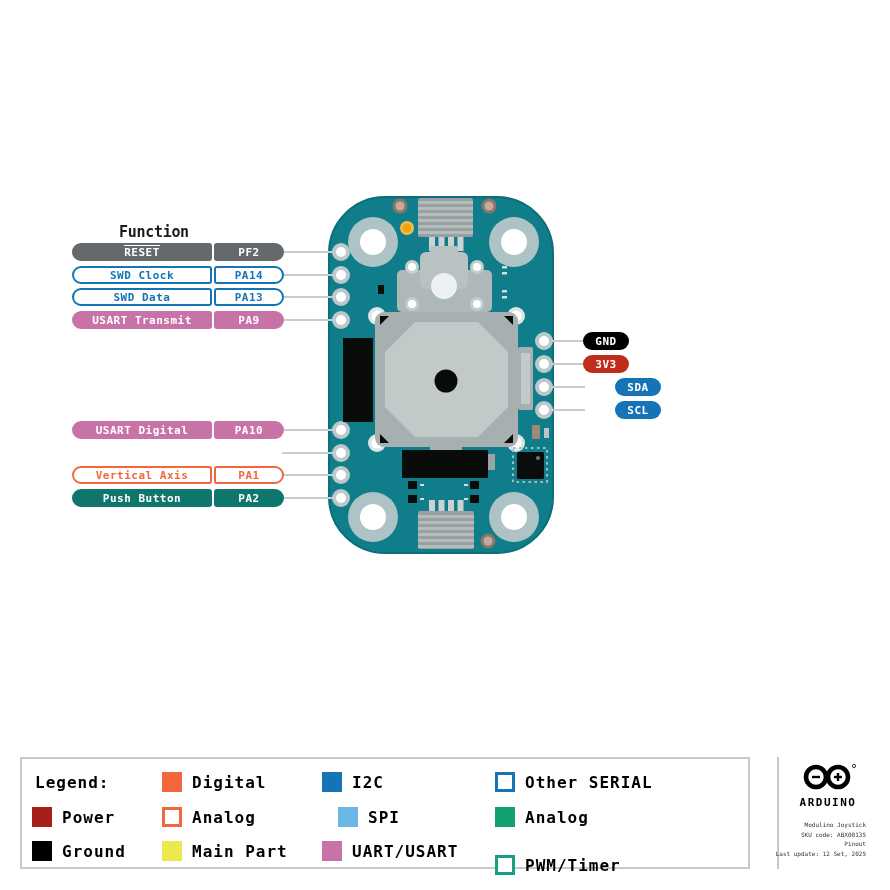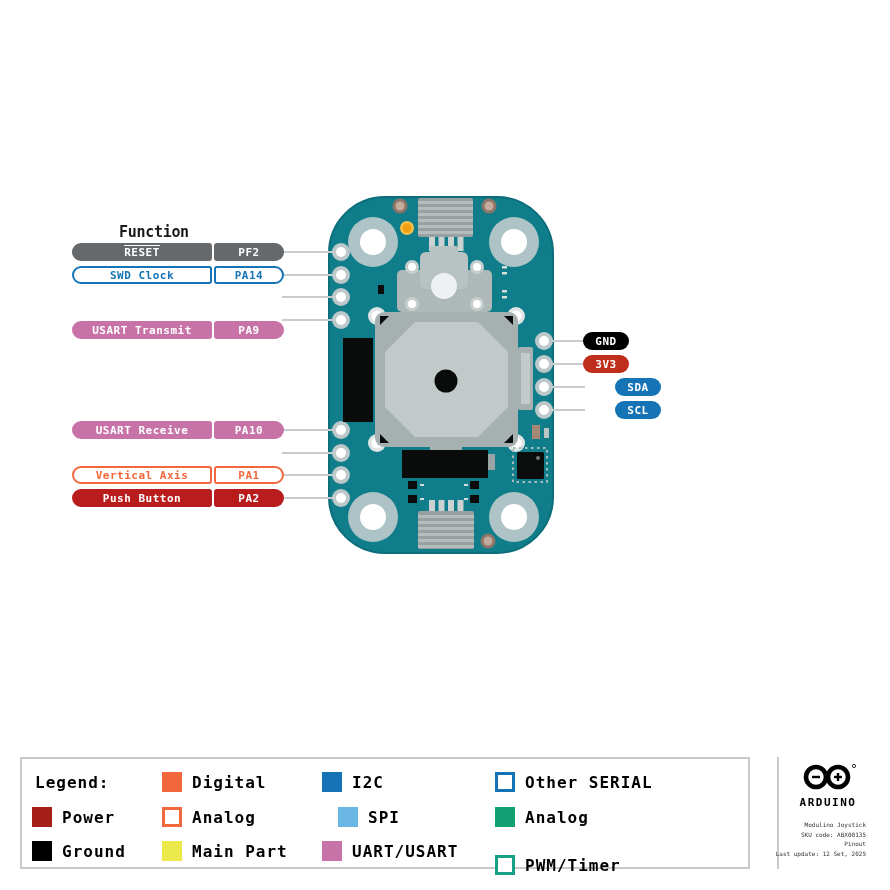--- a/index.html
+++ b/index.html
@@ -11,21 +11,21 @@
              letter-spacing:-0.3px;color:#1a1a1a;}
   .pill-row{position:absolute;left:72px;width:212px;height:18px;display:flex;gap:2px;}
   .part{display:flex;align-items:center;justify-content:center;box-sizing:border-box;
         font-size:11px;font-weight:bold;letter-spacing:0.5px;height:18px;}
   .part.name{width:140px;border-radius:9px 3px 3px 9px;}
   .part.pin{width:70px;border-radius:3px 9px 9px 3px;}
   .c-reset .part{background:#65696c;color:#ffffff;}
   .c-serial .part{background:#ffffff;color:#1574b5;border:2px solid #1574b5;}
   .c-uart .part{background:#c873a8;color:#ffffff;}
   .c-analog .part{background:#ffffff;color:#f2673b;border:2px solid #f2673b;}
-  .c-digital .part{background:#b91c1c;color:#ffffff;}
+  .c-digital .part{background:#0f766e;color:#ffffff;}
   .ov{text-decoration:overline;}
 
   .rpill{position:absolute;left:583px;width:46px;height:18px;border-radius:9px;display:flex;
          align-items:center;justify-content:center;font-size:11px;font-weight:bold;
          letter-spacing:0.5px;color:#fff;}
   .r-ground{background:#000000;}
   .r-power{background:#bf2e1d;}
   .r-i2c{background:#1574b5;margin-left:32px;}
 
   .lead{position:absolute;height:2px;background:#c7cccc;}
@@ -230,27 +230,31 @@
   <div class="fn-header">Function</div>
 
   <div class="pill-row c-reset" style="top:243px">
     <span class="part name ov">RESET</span>
     <span class="part pin">PF2</span>
   </div>
   <div class="pill-row c-serial" style="top:266px">
     <span class="part name">SWD Clock</span>
     <span class="part pin">PA14</span>
   </div>
-  <div class="pill-row c-uart" style="top:321px">
+  <div class="pill-row c-serial" style="top:288px">
+    <span class="part name">SWD Data</span>
+    <span class="part pin">PA13</span>
+  </div>
+  <div class="pill-row c-uart" style="top:311px">
     <span class="part name">USART Transmit</span>
     <span class="part pin">PA9</span>
   </div>
 
   <div class="pill-row c-uart" style="top:421px">
-    <span class="part name">USART Receive</span>
+    <span class="part name">USART Digital</span>
     <span class="part pin">PA10</span>
   </div>
   <div class="pill-row c-analog" style="top:466px">
     <span class="part name">Vertical Axis</span>
     <span class="part pin">PA1</span>
   </div>
   <div class="pill-row c-digital" style="top:489px">
     <span class="part name">Push Button</span>
     <span class="part pin">PA2</span>
   </div>

